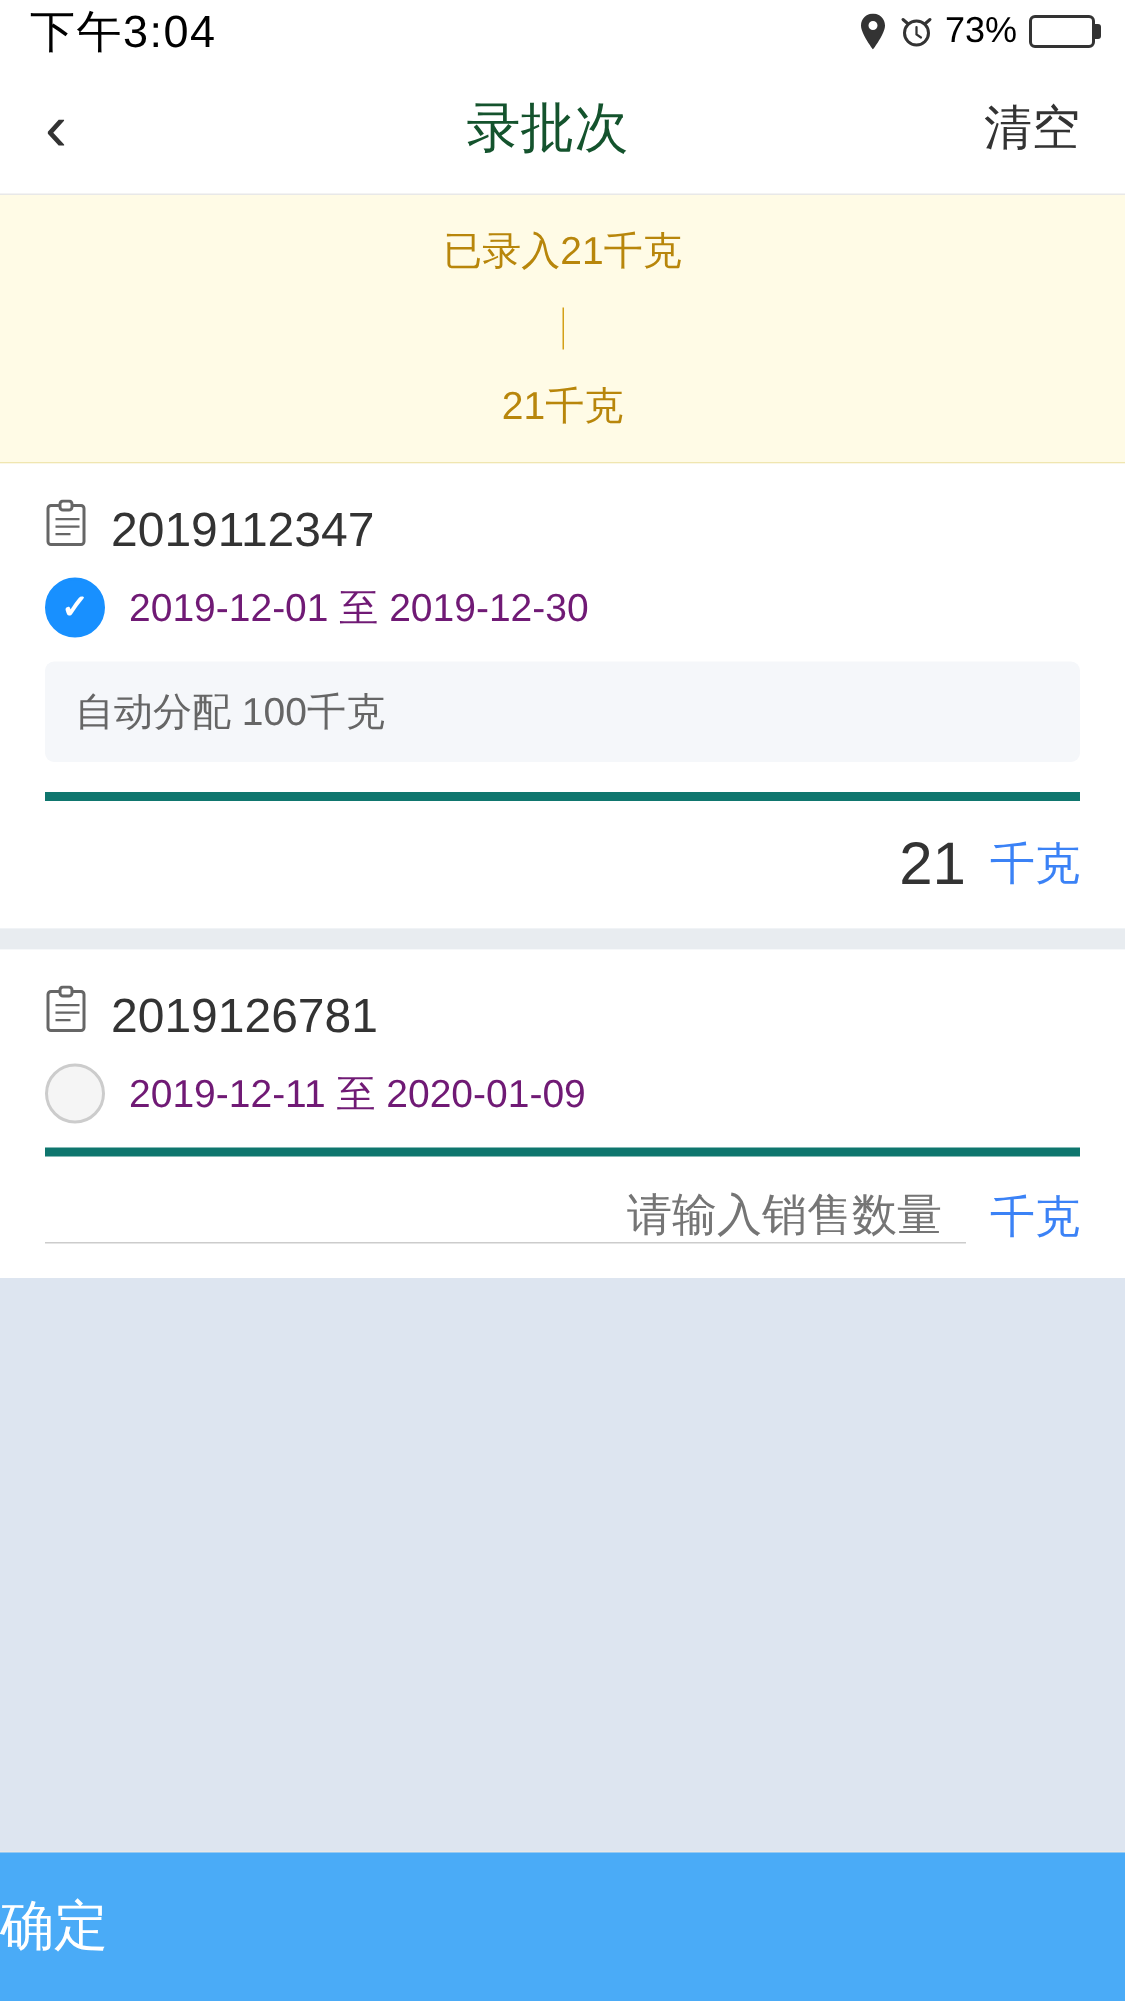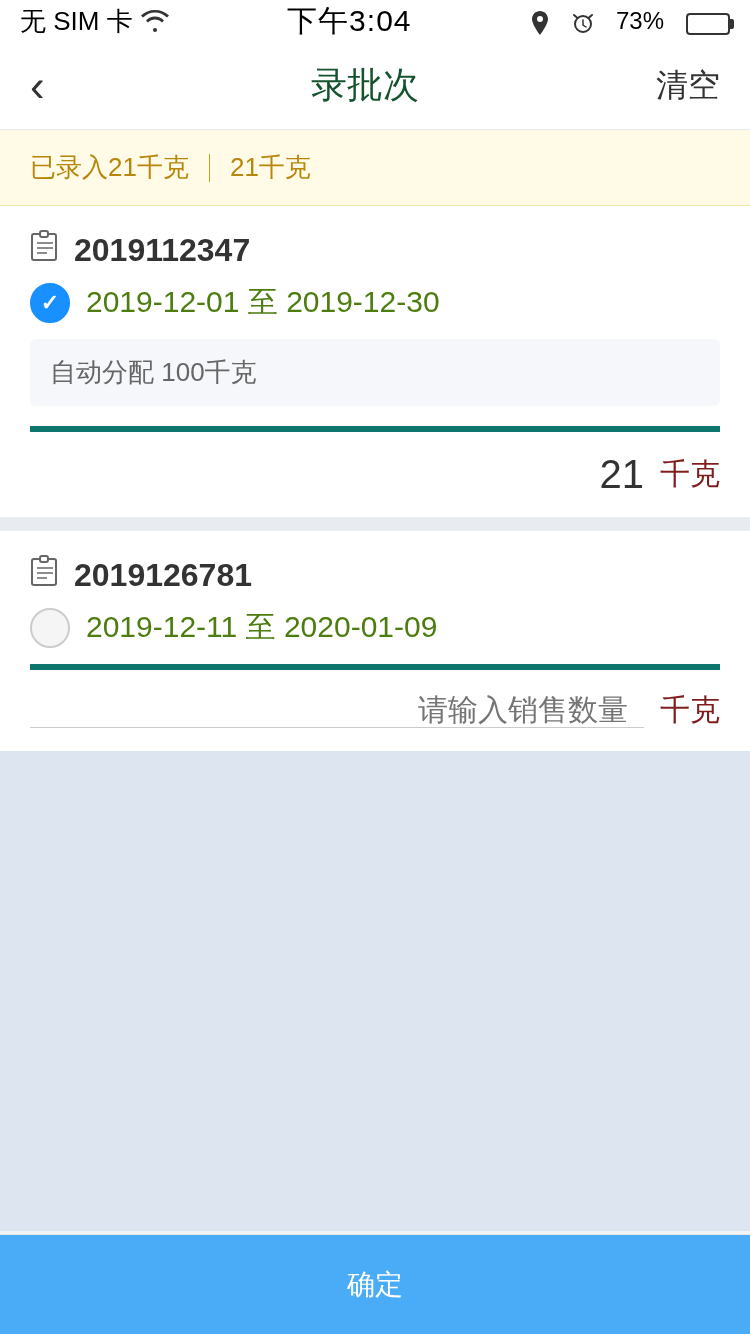--- a/index.html
+++ b/index.html
@@ -30,22 +30,22 @@
       gap: 8px;
       font-size: 26px;
     }
     .status-center {
       font-size: 30px;
       font-weight: 500;
       letter-spacing: 1px;
     }
     .status-right {
       display: flex;
-      align-items: flex-end;
-      gap: 22px;
+      align-items: center;
+      gap: 8px;
       font-size: 24px;
     }
     .battery-icon {
       width: 44px;
       height: 22px;
       border: 2px solid #333;
       border-radius: 4px;
       position: relative;
       display: inline-block;
     }
@@ -98,20 +98,21 @@
     }
 
     
     .info-banner {
       background: #fffbe6;
       padding: 20px 30px;
       display: flex;
       align-items: center;
       gap: 20px;
       border-bottom: 1px solid #f0e6b0;
+      flex-direction: column;
     }
     .info-label {
       font-size: 26px;
       color: #b8860b;
     }
     .info-divider {
       width: 1px;
       height: 28px;
       background: #d4a017;
     }
@@ -132,21 +133,21 @@
       gap: 12px;
       margin-bottom: 12px;
     }
     .batch-id-icon {
       font-size: 32px;
       color: #666;
     }
     .batch-id {
       font-size: 32px;
       color: #333;
-      font-weight: 700;
+      font-weight: 400;
     }
 
     .batch-date-row {
       display: flex;
       align-items: center;
       gap: 16px;
       margin-bottom: 16px;
     }
     .radio-circle {
       width: 40px;
@@ -162,22 +163,22 @@
     .radio-circle.checked {
       background: #1890ff;
       border-color: #1890ff;
     }
     .radio-check {
       color: white;
       font-size: 22px;
       font-weight: bold;
     }
     .batch-date {
-      font-size: 30px;
-      color: #4d7c0f;
+      font-size: 26px;
+      color: #701a75;
     }
 
     .batch-available {
       background: #f5f7fa;
       border-radius: 6px;
       padding: 16px 20px;
       font-size: 26px;
       color: #666;
       margin-bottom: 20px;
       margin-left: 0;
@@ -191,21 +192,21 @@
       padding: 20px 0 20px 0;
       border-top: 6px solid #0f766e;
     }
     .quantity-value {
       font-size: 40px;
       color: #333;
       font-weight: 500;
     }
     .quantity-unit {
       font-size: 30px;
-      color: #7f1d1d;
+      color: #3b82f6;
     }
     .quantity-underline {
       border-bottom: 1px solid #ccc;
       flex: 1;
       min-width: 200px;
     }
 
     .divider-thick {
       height: 14px;
       background: #e8ecf0;
@@ -230,43 +231,35 @@
       justify-content: center;
       font-size: 32px;
       color: #333;
       cursor: pointer;
       border-right: 1px solid #e8e8e8;
     }
     .footer-confirm {
       flex: 1;
       display: flex;
       align-items: center;
-      justify-content: center;
-      font-size: 28px;
+      justify-content: flex-start;
+      font-size: 36px;
       color: #fff;
       background: #4aabf7;
       cursor: pointer;
     }
 
     .main-scroll {
       padding-bottom: 100px;
     }
   </style>
 </head>
 <body>
 
 <div class="status-bar">
-  <div class="status-left">
-    <span>无 SIM 卡</span>
-    <svg width="28" height="22" viewBox="0 0 28 22">
-      <path d="M14 18a2 2 0 1 1 0 4 2 2 0 0 1 0-4z" fill="#333"></path>
-      <path d="M7 12.5C8.9 10.7 11.3 9.6 14 9.6s5.1 1.1 7 2.9l2-2C20.7 8.2 17.5 6.6 14 6.6s-6.7 1.6-9 4z" fill="#333"></path>
-      <path d="M2 7.5C5.3 4.3 9.4 2.4 14 2.4s8.7 1.9 12 5.1l2-2C24.4 2 19.5 0 14 0S3.6 2 0 5.5l2 2z" fill="#333"></path>
-    </svg>
-  </div>
   <div class="status-center">下午3:04</div>
   <div class="status-right">
     <svg width="20" height="24" viewBox="0 0 20 24">
       <path d="M10 0C5.6 0 2 3.6 2 8c0 5.5 8 16 8 16s8-10.5 8-16c0-4.4-3.6-8-8-8zm0 11a3 3 0 1 1 0-6 3 3 0 0 1 0 6z" fill="#333"></path>
     </svg>
     <svg width="22" height="24" viewBox="0 0 22 24">
       <circle cx="11" cy="13" r="8" stroke="#333" stroke-width="2" fill="none"></circle>
       <path d="M11 9v5l3 2" stroke="#333" stroke-width="1.5" fill="none" stroke-linecap="round"></path>
       <path d="M2 4l3.5 3M20 4l-3.5 3" stroke="#333" stroke-width="2" stroke-linecap="round"></path>
     </svg>

